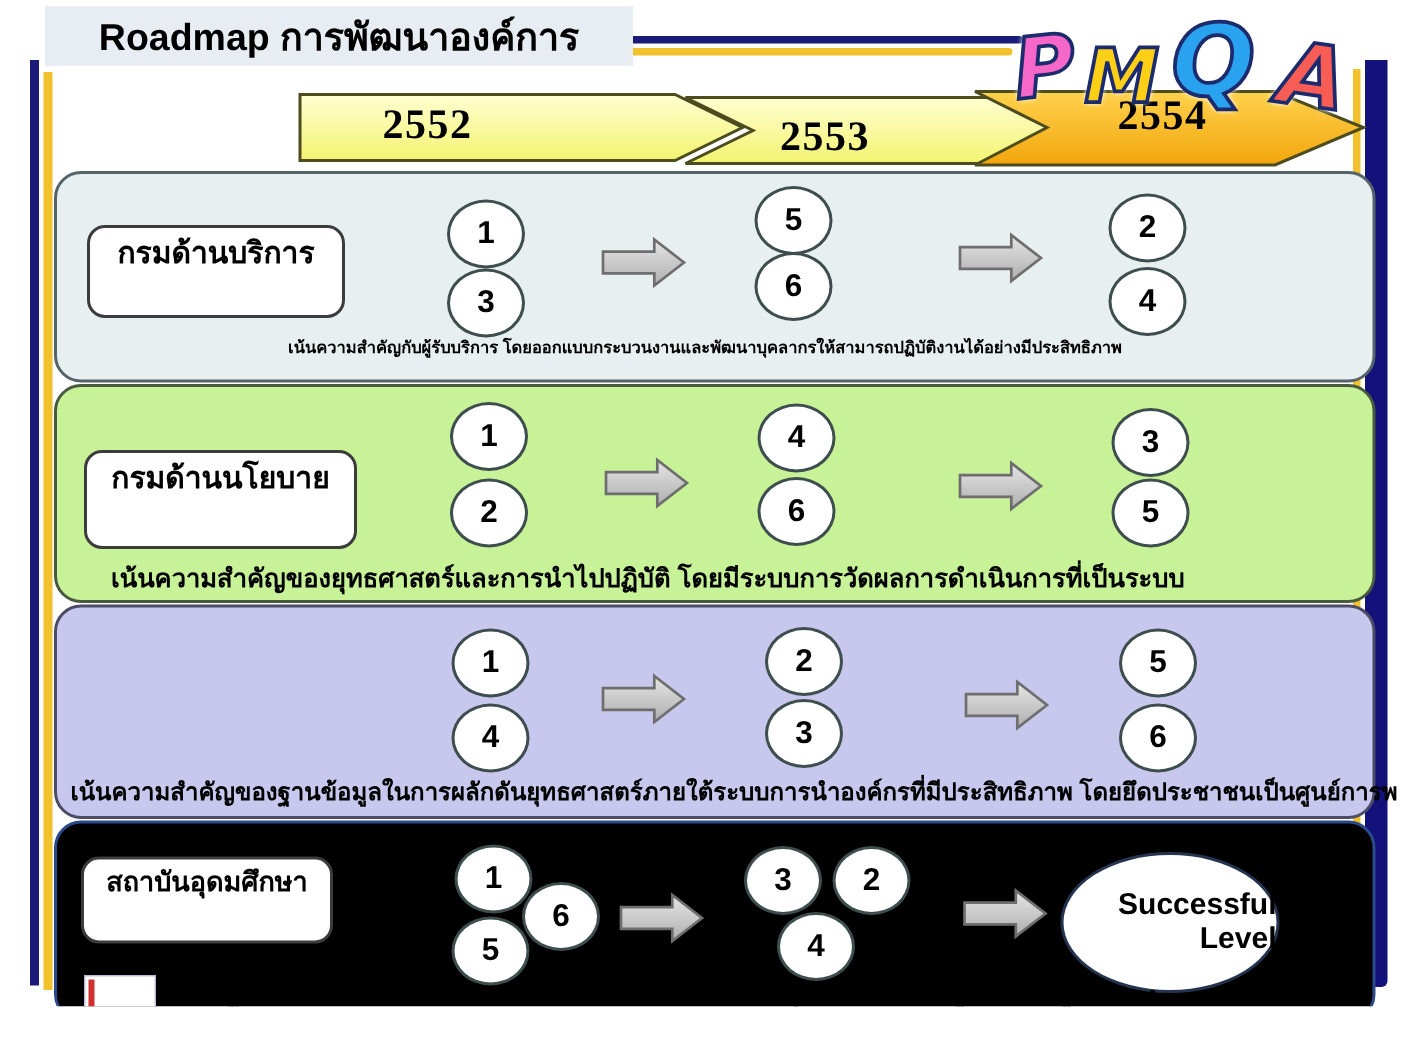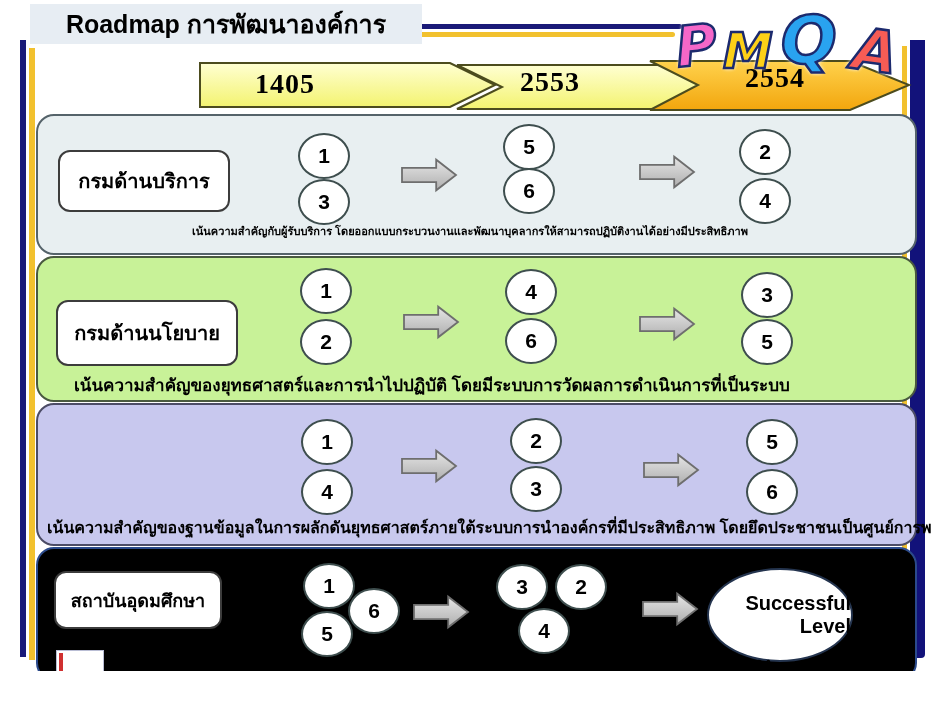--- a/index.html
+++ b/index.html
@@ -25,32 +25,32 @@
   .pq-p{color:#f567c8;font-size:56px;transform:rotate(-6deg);margin-top:12px;}
   .pq-m{color:#fdd017;font-size:50px;margin:20px 0 0 6px;}
   .pq-q{color:#29a3f0;font-size:66px;margin:2px 0 0 8px;}
   .pq-a{color:#f75c55;font-size:58px;transform:rotate(8deg);margin:16px 0 0 16px;}
 
   
   .yr-svg{position:absolute;left:195px;top:53px;width:720px;height:62px;z-index:2;overflow:visible;}
   .yr-label{position:absolute;z-index:3;width:150px;text-align:center;font-weight:bold;font-size:28px;
             font-family:"Liberation Serif",serif;letter-spacing:1px;}
   .yr-1{left:210px;top:68px;}
-  .yr-2{left:475px;top:66px;}
+  .yr-2{left:475px;top:76px;}
   .yr-3{left:700px;top:62px;}
 
   
   .row{position:absolute;left:36px;width:877px;border-radius:18px;border:2px solid #4c5a60;}
   .row-1{top:114px;height:137px;background:#e8eff1;border-color:#55636a;}
   .row-2{top:256px;height:142px;background:#c8f298;border-color:#49593f;}
   .row-3{top:403px;height:139px;background:#c8c8ee;border-color:#4c4c66;}
   .row-4{top:547px;height:130px;background:#000000;border-color:#2b4a8b;}
 
   .lblbox{position:absolute;background:#ffffff;border:2.5px solid #3c3c3c;border-radius:12px;
-          display:flex;align-items:center;justify-content:center;font-weight:bold;font-size:20px;}
+          display:flex;justify-content:center;font-weight:bold;font-size:20px;}
   .lbl-1{left:20px;top:34px;width:168px;height:58px;}
   .lbl-2{left:18px;top:42px;width:178px;height:62px;}
   .lbl-3{left:24px;top:24px;width:150px;height:60px;}
   .lbl-4{left:16px;top:22px;width:164px;height:54px;font-size:18px;}
 
   .circ{position:absolute;width:48px;height:42px;background:#ffffff;border:2px solid #3e4e4e;
         border-radius:50%;display:flex;align-items:center;justify-content:center;
         font-weight:bold;font-size:21px;z-index:2;}
 
   .ba{position:absolute;width:62px;height:36px;z-index:1;}
@@ -112,21 +112,21 @@
     <span class="pq pq-m">M</span>
     <span class="pq pq-q">Q</span>
     <span class="pq pq-a">A</span>
   </div>
 
   <svg class="yr-svg" viewBox="0 0 720 62">
     <polygon points="5,10 255,10 300,32 255,54 5,54" fill="url(#gPale)" stroke="#4c4c1e" stroke-width="2"></polygon>
     <polygon points="262,12 558,12 603,34 558,56 262,56 307,34" fill="url(#gPale)" stroke="#4c4c1e" stroke-width="2"></polygon>
     <polygon points="455,8 655,8 714,32 655,57 455,57 503,32" fill="url(#gGold)" stroke="#4c4c1e" stroke-width="2"></polygon>
   </svg>
-  <div class="yr-label yr-1">1405</div>
+  <div class="yr-label yr-1">2552</div>
   <div class="yr-label yr-2">2553</div>
   <div class="yr-label yr-3">2554</div>
 
   <div class="row row-1">
     <div class="lblbox lbl-1">
       <span>กรมด้านบริการ</span>
     </div>
     <div class="circ" style="left:260px;top:17px">1</div>
     <div class="circ" style="left:260px;top:63px">3</div>
     <svg class="ba" style="left:360px;top:41px">

